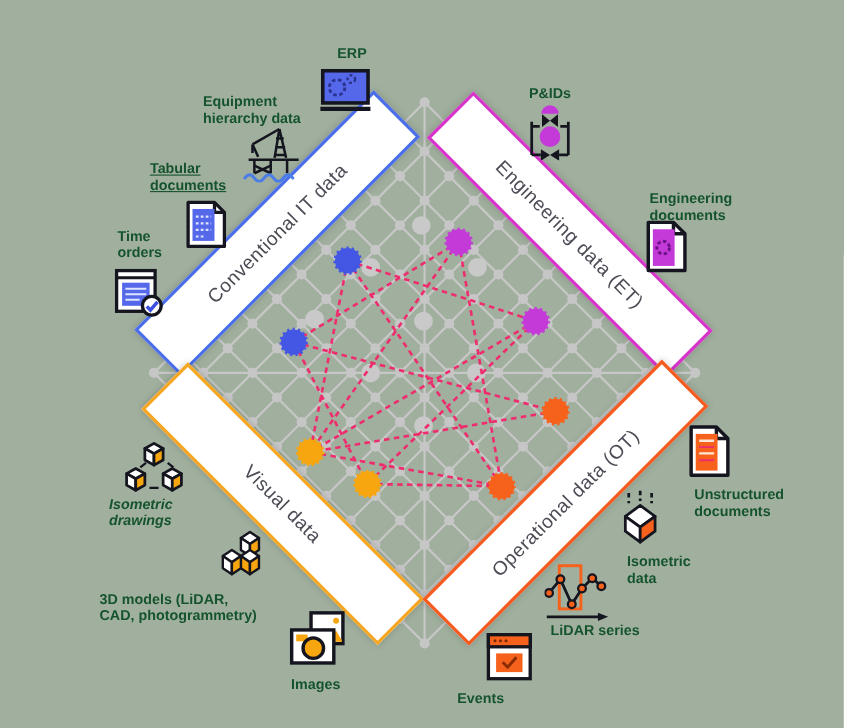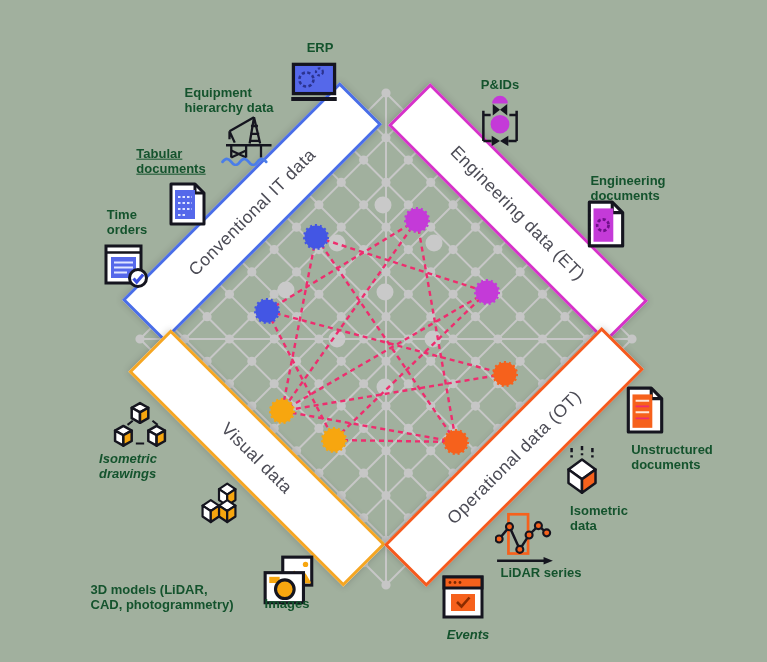--- a/index.html
+++ b/index.html
@@ -335,42 +335,42 @@
       <div class="item-label" style="left: 541px; top: 573px;">LiDAR series</div>
       <div class="item-icon" style="left: 439px; top: 572px; width: 48px;"><svg viewBox="0 0 48 50" width="100%">
           <rect x="5" y="5" width="38" height="40" fill="#fff" stroke="#15151f" stroke-width="3"></rect>
           <rect x="5" y="5" width="38" height="11" fill="#f6611c" stroke="#15151f" stroke-width="3"></rect>
           <circle cx="11" cy="10.5" r="1.4" fill="#7c2800"></circle>
           <circle cx="16" cy="10.5" r="1.4" fill="#7c2800"></circle>
           <circle cx="21" cy="10.5" r="1.4" fill="#7c2800"></circle>
           <rect x="12" y="22" width="24" height="17" fill="#f6611c"></rect>
           <path d="M18 30 l4.5 4.5 8 -9" fill="none" stroke="#8a2c00" stroke-width="2.6"></path>
         </svg></div>
-      <div class="item-label" style="left: 468px; top: 635px; font-style: italic;">Events</div>
+      <div class="item-label" style="left: 437px; top: 635px;">Events</div>
       <div class="item-icon" style="left: 261px; top: 553px; width: 58px;"><svg viewBox="0 0 56 52" width="100%">
           <rect x="21" y="4" width="28" height="27" fill="#fff" stroke="#15151f" stroke-width="3"></rect>
           <path d="M23 28 l9 -11 6.5 7.5 4.5 -5 5 8.5 v1.5 z" fill="#f7a60f"></path>
           <circle cx="43" cy="11" r="2.6" fill="#f7a60f"></circle>
           <rect x="4" y="19" width="37" height="29" fill="#fff" stroke="#15151f" stroke-width="3"></rect>
           <rect x="8" y="23" width="10" height="6" fill="#f7a60f"></rect>
           <circle cx="23" cy="35" r="9" fill="#f7a60f" stroke="#15151f" stroke-width="3"></circle>
         </svg></div>
-      <div class="item-label" style="left: 287px; top: 604px;">Images</div>
+      <div class="item-label" style="left: 287px; top: 622px;">Images</div>
       <div class="item-icon" style="left: 198px; top: 480px; width: 42px;"><svg viewBox="0 0 46 50" width="100%">
           <path d="M23 10 l9 -6 l9 6 l-9 6 z" fill="#fff" stroke="#15151f" stroke-width="2.4" stroke-linejoin="round"></path>
           <path d="M23 10 v12 l9 6 v-12 z" fill="#fff" stroke="#15151f" stroke-width="2.4" stroke-linejoin="round"></path>
           <path d="M41 10 v12 l-9 6 v-12 z" fill="#f7a60f" stroke="#15151f" stroke-width="2.4" stroke-linejoin="round"></path>
           <path d="M23 28 l9 -6 l9 6 l-9 6 z" fill="#fff" stroke="#15151f" stroke-width="2.4" stroke-linejoin="round"></path>
           <path d="M23 28 v12 l9 6 v-12 z" fill="#f7a60f" stroke="#15151f" stroke-width="2.4" stroke-linejoin="round"></path>
           <path d="M41 28 v12 l-9 6 v-12 z" fill="#f7a60f" stroke="#15151f" stroke-width="2.4" stroke-linejoin="round"></path>
           <path d="M5 28 l9 -6 l9 6 l-9 6 z" fill="#fff" stroke="#15151f" stroke-width="2.4" stroke-linejoin="round"></path>
           <path d="M5 28 v12 l9 6 v-12 z" fill="#fff" stroke="#15151f" stroke-width="2.4" stroke-linejoin="round"></path>
           <path d="M23 28 v12 l-9 6 v-12 z" fill="#f7a60f" stroke="#15151f" stroke-width="2.4" stroke-linejoin="round"></path>
         </svg></div>
-      <div class="item-label" style="left: 162px; top: 552px; margin-top: 45px;">3D models (LiDAR,
+      <div class="item-label" style="left: 162px; top: 552px;">3D models (LiDAR,
 CAD, photogrammetry)</div>
       <div class="item-icon" style="left: 113px; top: 401px; width: 54px;"><svg viewBox="0 0 52 46" width="100%">
           <path d="M18 6.5 l8 -4.5 l8 4.5 l-8 4.5 z" fill="#fff" stroke="#15151f" stroke-width="2.4" stroke-linejoin="round"></path>
           <path d="M18 6.5 v10 l8 4.5 v-10 z" fill="#fff" stroke="#15151f" stroke-width="2.4" stroke-linejoin="round"></path>
           <path d="M34 6.5 v10 l-8 4.5 v-10 z" fill="#f7a60f" stroke="#15151f" stroke-width="2.4" stroke-linejoin="round"></path>
           <path d="M2 28.5 l8 -4.5 l8 4.5 l-8 4.5 z" fill="#fff" stroke="#15151f" stroke-width="2.4" stroke-linejoin="round"></path>
           <path d="M2 28.5 v10 l8 4.5 v-10 z" fill="#fff" stroke="#15151f" stroke-width="2.4" stroke-linejoin="round"></path>
           <path d="M18 28.5 v10 l-8 4.5 v-10 z" fill="#f7a60f" stroke="#15151f" stroke-width="2.4" stroke-linejoin="round"></path>
           <path d="M34 28.5 l8 -4.5 l8 4.5 l-8 4.5 z" fill="#fff" stroke="#15151f" stroke-width="2.4" stroke-linejoin="round"></path>
           <path d="M34 28.5 v10 l8 4.5 v-10 z" fill="#fff" stroke="#15151f" stroke-width="2.4" stroke-linejoin="round"></path>

